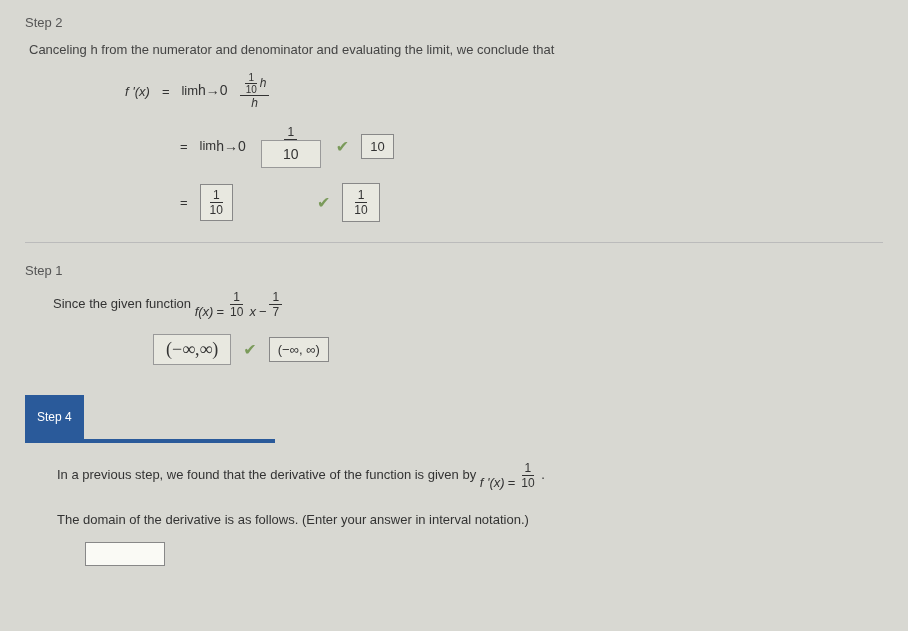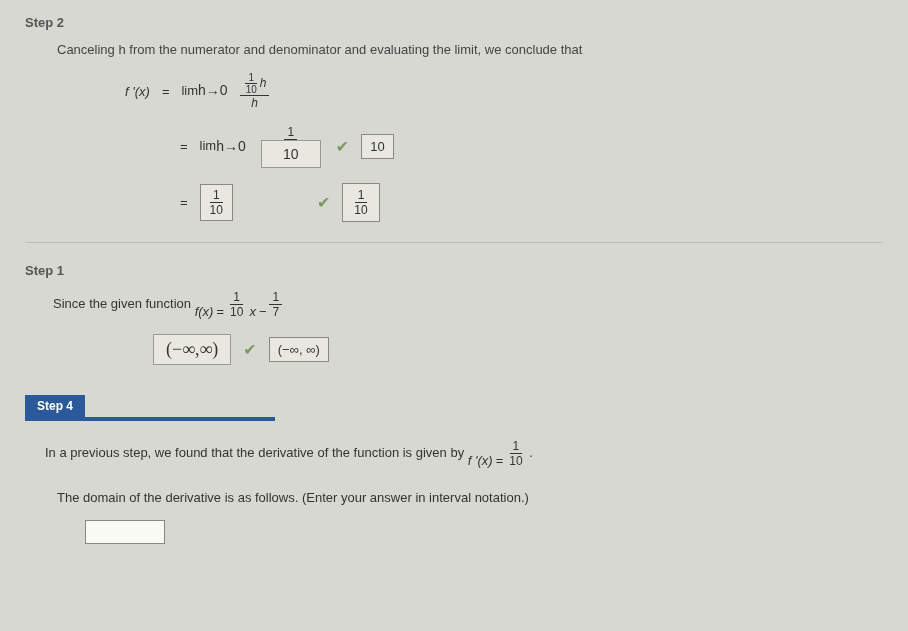--- a/index.html
+++ b/index.html
@@ -10,28 +10,28 @@
     body {
       font-family: Arial, Helvetica, sans-serif;
       background: #d8d8d2;
       width: 908px;
       height: 631px;
       color: #333;
       font-size: 13px;
       padding: 15px 25px;
     }
     .step-header {
-      font-weight: bold;
+      font-weight: normal;
       color: #555;
       font-size: 13px;
       margin-bottom: 12px;
     }
     .step-desc {
       color: #444;
-      margin-left: 32px;
+      margin-left: 4px;
       margin-bottom: 15px;
     }
     .math-block {
       margin-left: 100px;
       margin-bottom: 8px;
     }
     .math-row {
       display: flex;
       align-items: center;
       gap: 12px;
@@ -94,22 +94,22 @@
       font-size: 16px;
     }
     .hr {
       border: none;
       border-top: 1px solid #bbb;
       margin: 20px 0;
     }
     .step4-tab {
       background: #2a5a9a;
       color: #fff;
-      font-weight: bold;
-      padding: 4px 12px;
+      font-weight: normal;
+      padding: 15px 12px;
       display: inline-block;
       font-size: 12px;
     }
     .step4-bar {
       height: 4px;
       background: #2a5a9a;
       width: 250px;
       margin-bottom: 18px;
     }
     .empty-input {
@@ -236,21 +236,21 @@
 </div>
 
 <div style="height:30px"></div>
 
 <div>
   <div>
     <span class="step4-tab">Step 4</span>
   </div>
   <div class="step4-bar"></div>
 
-  <div style="margin-left:20px;margin-bottom:22px">
+  <div style="margin-left:32px;margin-bottom:22px">
     <span>In a previous step, we found that the derivative of the function is given by </span>
     <span class="inline-math">
       <span class="italic">f '(x)</span>
       <span>=</span>
       <span class="frac">
         <span class="num">1</span>
         <span class="den">10</span>
       </span>
     </span>
     <span>.</span>

